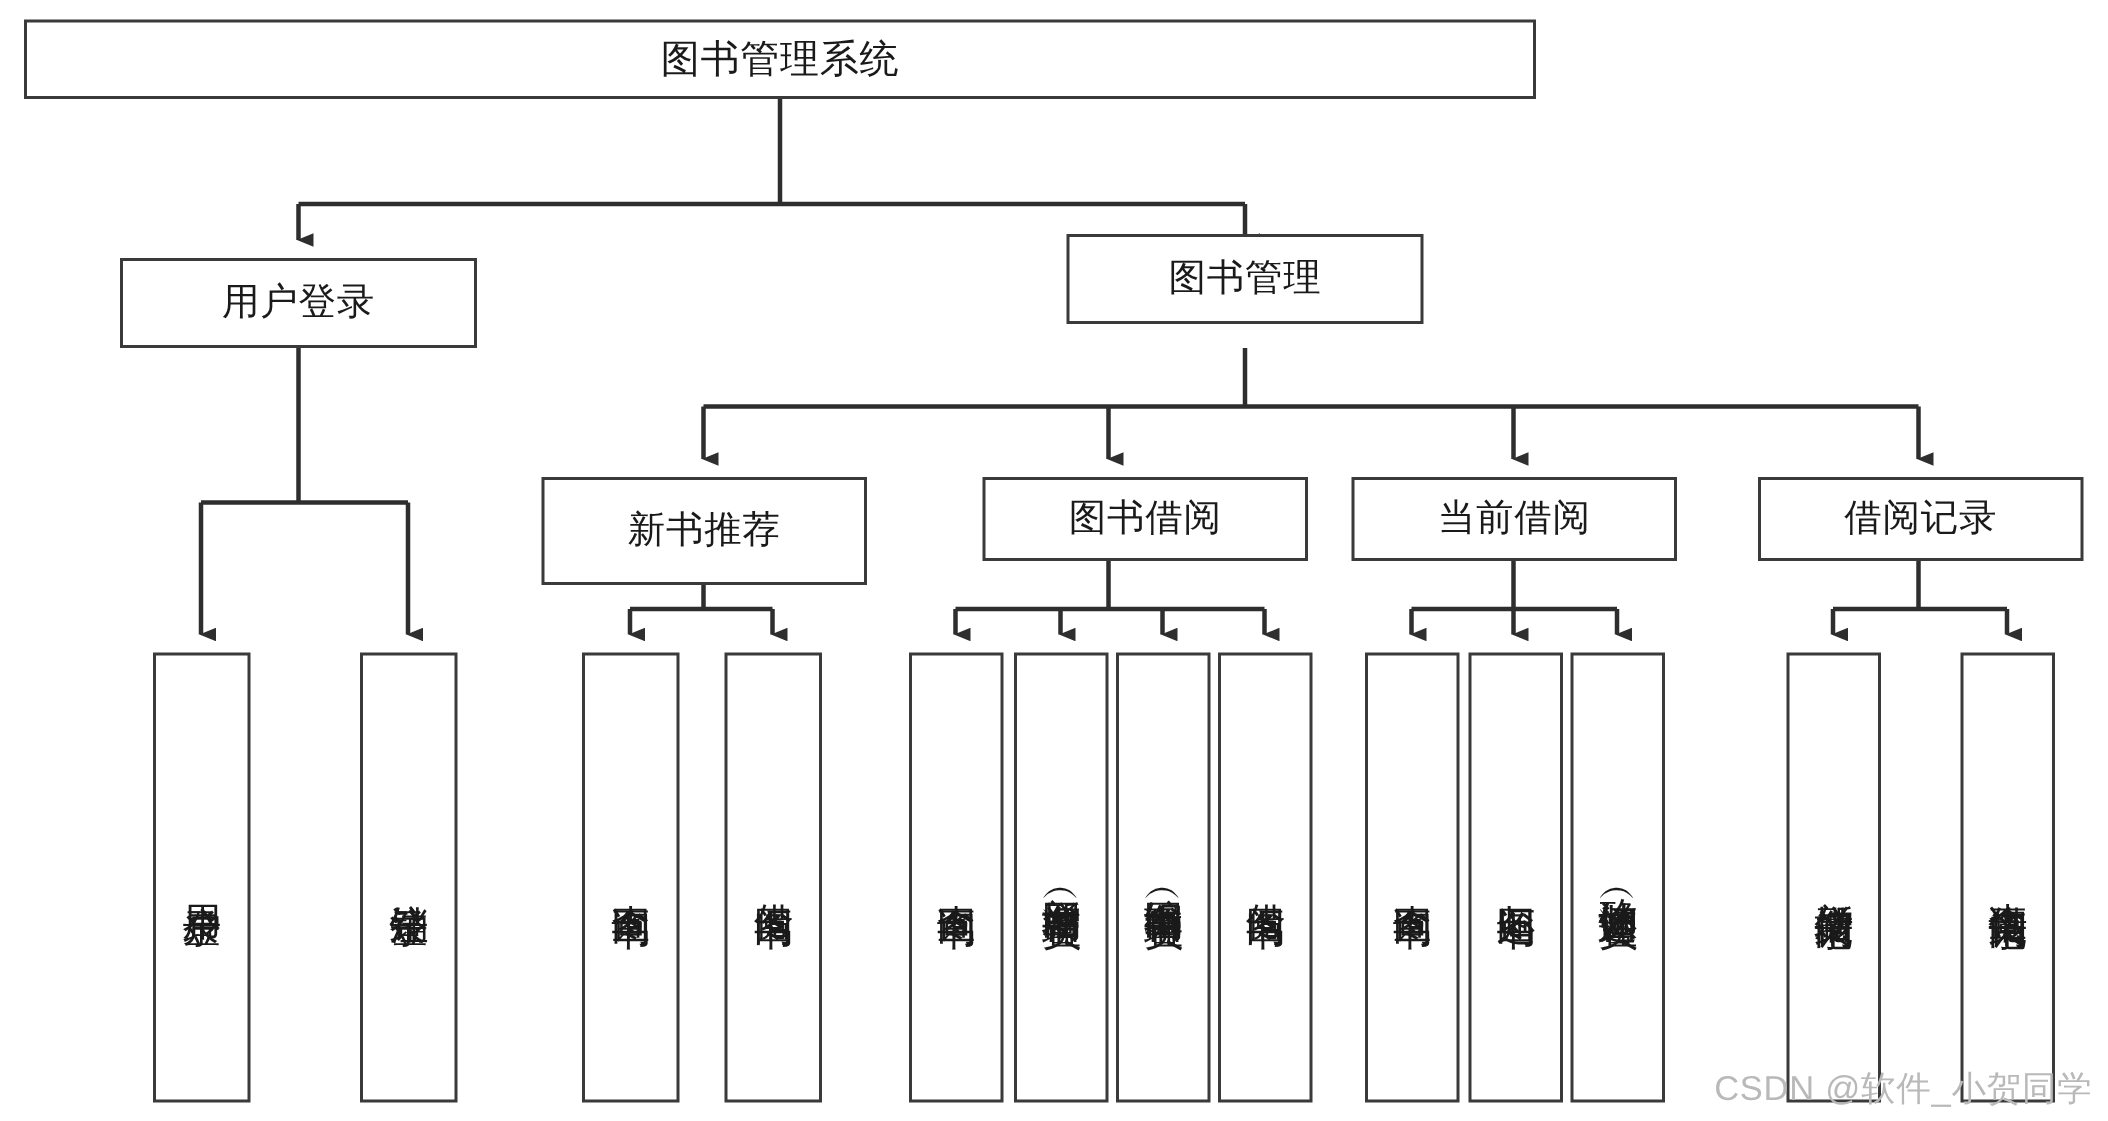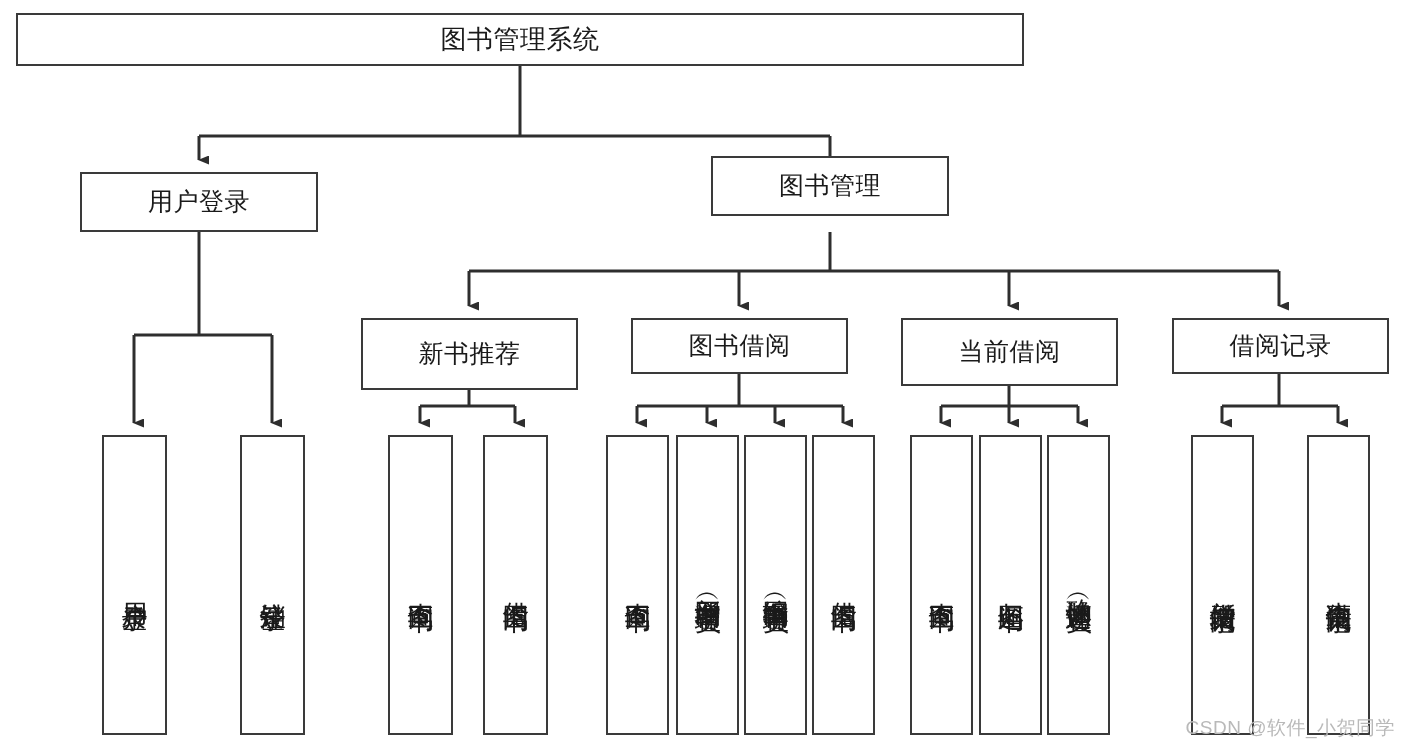--- a/index.html
+++ b/index.html
@@ -60,21 +60,21 @@
     font-size: 26px;
     line-height: 1.05;
     letter-spacing: 1.5px;
     max-height: 285px;
     white-space: normal;
   }
   #watermark {
     position: absolute;
     right: 10px;
     bottom: 6px;
-    font-size: 19px;
+    font-size: 23px;
     color: #b9b9b9;
     white-space: nowrap;
     z-index: 5;
     letter-spacing: 0.5px;
   }
 </style>
 </head>
 <body>
 
 <div id="diagram-root">
@@ -137,24 +137,24 @@
   <div class="node horizontal" style="left:80px; top:172px; width:238px; height:60px;">
     <span class="node-label">用户登录</span>
   </div>
   <div class="node horizontal" style="left:711px; top:156px; width:238px; height:60px;">
     <span class="node-label">图书管理</span>
   </div>
 
   <div class="node horizontal" style="left:361px; top:318px; width:217px; height:72px;">
     <span class="node-label">新书推荐</span>
   </div>
-  <div class="node horizontal" style="left:631px; top:318px; width:217px; height:56px;">
+  <div class="node horizontal" style="left:655px; top:318px; width:217px; height:56px;">
     <span class="node-label">图书借阅</span>
   </div>
-  <div class="node horizontal" style="left:901px; top:318px; width:217px; height:68px;">
+  <div class="node horizontal" style="left:901px; top:318px; width:217px; height:56px;">
     <span class="node-label">当前借阅</span>
   </div>
   <div class="node horizontal" style="left:1172px; top:318px; width:217px; height:56px;">
     <span class="node-label">借阅记录</span>
   </div>
 
   <div class="node vertical" style="left:102px; top:435px; width:65px; height:300px;">
     <span class="node-label">用户登录</span>
   </div>
   <div class="node vertical" style="left:240px; top:435px; width:65px; height:300px;">

